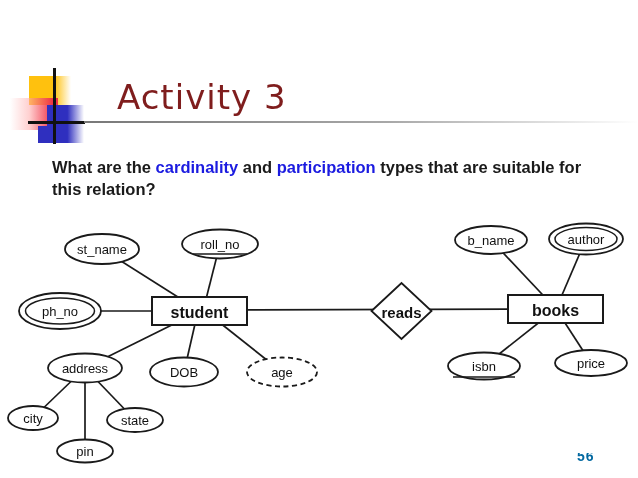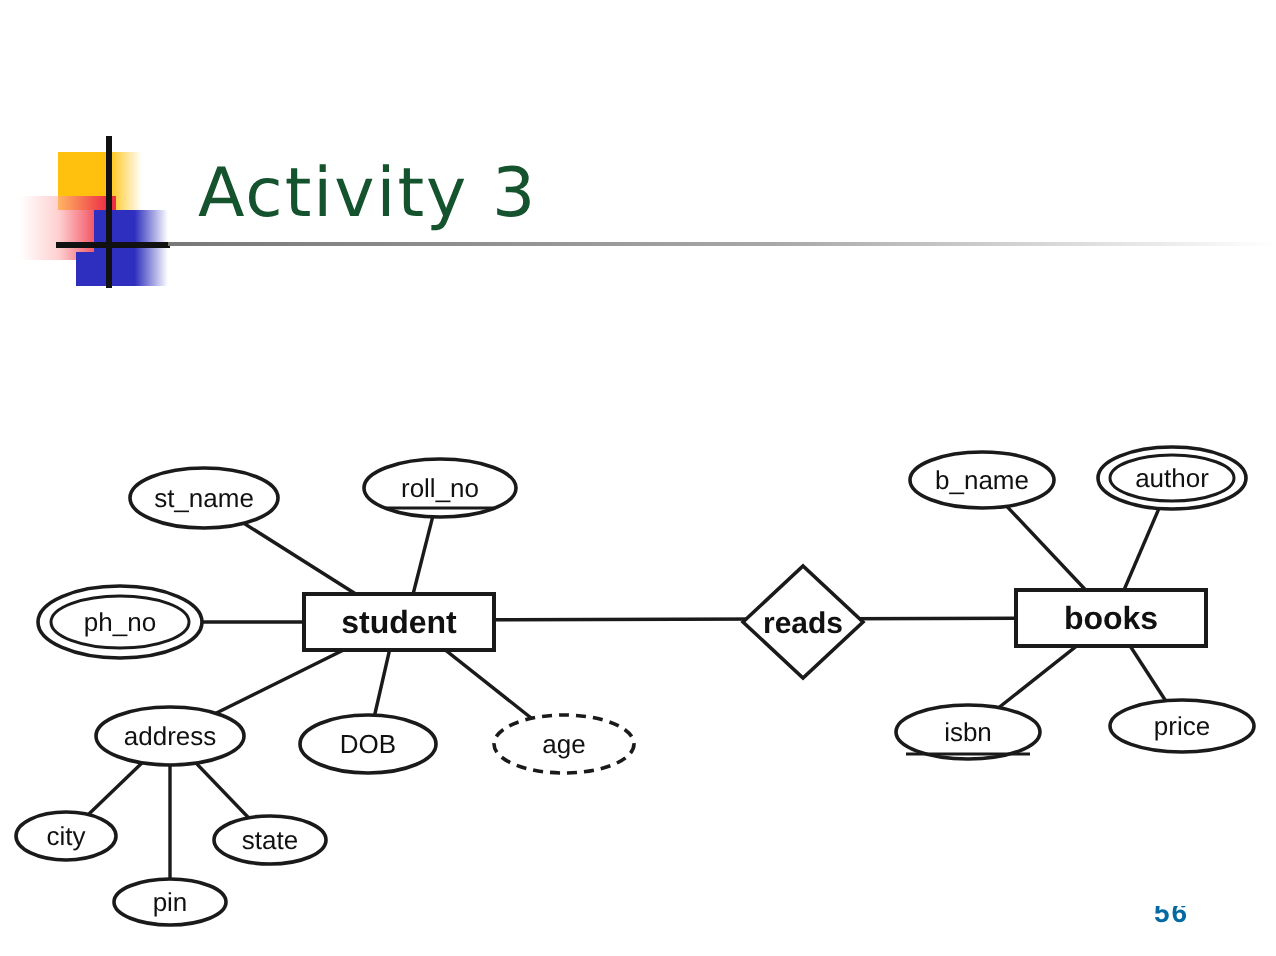--- a/index.html
+++ b/index.html
@@ -14,23 +14,23 @@
     background:linear-gradient(to left, #ee3045 10%, rgba(255,170,170,0.55) 60%, rgba(255,255,255,0) 100%); }
   .logo-blue { position:absolute; left:47px; top:105px; width:37px; height:38px;
     background:linear-gradient(to right, #2f2fbf 55%, rgba(47,47,191,0) 100%); }
   .logo-blue-notch { position:absolute; left:38px; top:126px; width:12px; height:17px;
     background:#2f2fbf; }
   .logo-vline { position:absolute; left:53px; top:68px; width:3px; height:76px; background:#111; }
   .logo-hline { position:absolute; left:28px; top:121px; width:57px; height:3px; background:#111; }
   .title-rule { position:absolute; left:84px; top:121px; width:554px; height:2px;
     background:linear-gradient(to right, #787878 0%, #a8a8a8 55%, rgba(255,255,255,0.2) 100%); }
   
-  .page-title { position:absolute; left:99px; top:79px; width:420px;
+  .page-title { position:absolute; left:117px; top:79px; width:420px;
     font-family:"DejaVu Sans", sans-serif; font-size:34px; line-height:36px;
-    color:#14532d; letter-spacing:1px; }
+    color:#7f1d1d; letter-spacing:1px; }
   
   .question { position:absolute; left:52px; top:156px; width:535px;
     font-size:16.5px; font-weight:bold; line-height:22px; color:#1a1a1a; }
   .question .hl { color:#1b1be0; }
   
   .er-svg { position:absolute; left:0; top:0; }
   .er-svg line.conn { stroke:#1a1a1a; stroke-width:1.7; }
   .er-svg .shape { fill:#ffffff; stroke:#1a1a1a; stroke-width:1.8; }
   .er-svg rect.shape { stroke-width:2; }
   .attr-label { font-family:"Liberation Sans", sans-serif; font-size:13px; fill:#111; }
@@ -50,20 +50,21 @@
   <div class="logo-yellow"></div>
   <div class="logo-red"></div>
   <div class="logo-blue"></div>
   <div class="logo-blue-notch"></div>
   <div class="logo-vline"></div>
   <div class="logo-hline"></div>
   <div class="title-rule"></div>
 
   <div class="page-title">Activity 3</div>
 
+  <div class="question"><span>What are the </span><span class="hl">cardinality</span><span> and </span><span class="hl">participation</span><span> types that are suitable for this relation?</span></div>
 
   <svg class="er-svg" width="638" height="478" viewBox="0 0 638 478">
 
     <g>
       <line class="conn" x1="102" y1="249" x2="200" y2="311"></line>
       <line class="conn" x1="220" y1="244" x2="203" y2="311"></line>
       <line class="conn" x1="60" y1="311" x2="200" y2="311"></line>
       <line class="conn" x1="85" y1="368" x2="200" y2="311"></line>
       <line class="conn" x1="184" y1="372" x2="198" y2="311"></line>
       <line class="conn" x1="282" y1="372" x2="205" y2="311"></line>

